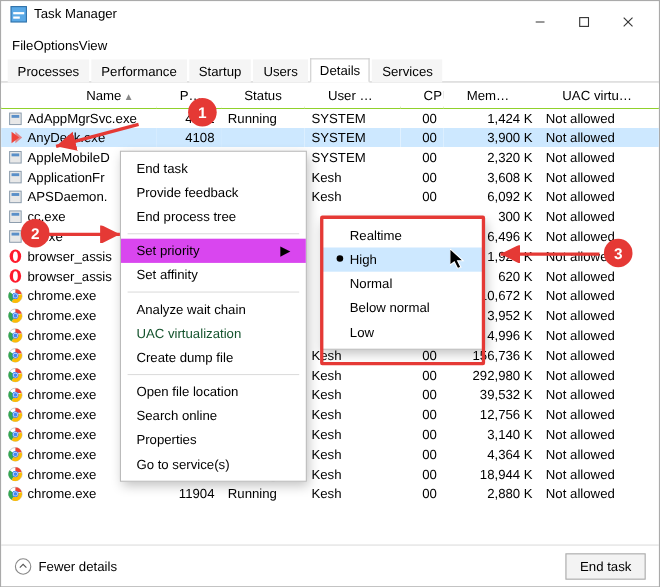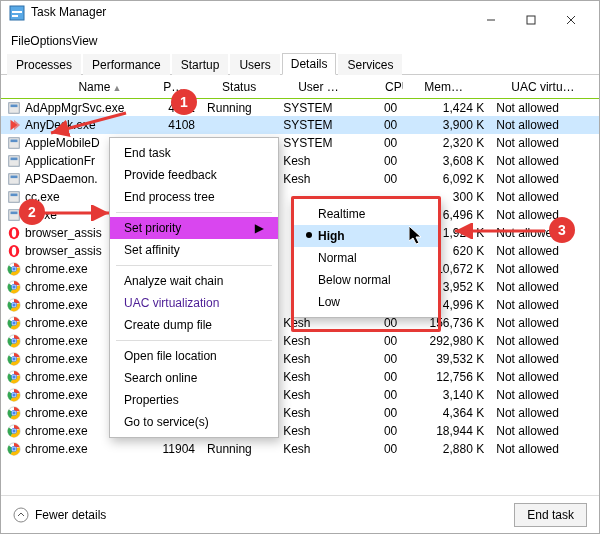--- a/index.html
+++ b/index.html
@@ -28,26 +28,26 @@
   .col-mem { width: 80px; text-align:right;}
   .col-uac { width: 100px; }
   td.num { text-align: right; }
   .proc-icon { display:inline-block; width:14px; height:14px; vertical-align:-3px; margin-right:4px; }
   .footer { height: 38px; border-top: 1px solid #ddd; display:flex; align-items:center; padding: 16px 12px; }
   .fewer { display:flex; align-items:center; gap:6px; }
   .btn { border:1px solid #aaa; background:#f3f3f3; padding:4px 12px; }
   .footer .spacer{flex:1;}
   .context-menu { position:absolute; background:#fff; border:1px solid #bbb; box-shadow:2px 4px 10px rgba(0,0,0,.25); padding:4px 0; z-index:10; min-width:170px; }
   .cm-item { padding: 4px 14px; white-space:nowrap; }
-  .cm-item.disabled { color:#4c1d95; }
+  .cm-item.disabled { color:#14532d; }
   .cm-item.hl { background:#d946ef; display:flex; justify-content:space-between; align-items:center;}
   .cm-sep { height:1px; background:#ddd; margin:4px 6px; }
   .submenu { position:absolute; background:#fff; border:1px solid #bbb; box-shadow:2px 4px 10px rgba(0,0,0,.25); padding:4px 0; z-index:11; min-width:150px;}
   .sm-item { padding:4px 14px; }
-  .sm-item.hl { background:#cde8ff;font-weight:bold; }
+  .sm-item.hl { background:#cde8ff; }
   .anno-box { position:absolute; border:3px solid #e53935; z-index:12; pointer-events:none; border-radius:2px;}
   .anno-circ { position:absolute; width:26px; height:26px; border-radius:50%; background:#e53935; color:#fff; font-weight:bold; display:flex; align-items:center; justify-content:center; font-size:14px; z-index:15; pointer-events:none;}
   .anno-arrow { position:absolute; pointer-events:none; z-index:14; }
   .cursor { position:absolute; z-index:20; pointer-events:none; }
   .sortarrow{font-size:9px; color:#888; margin-left:2px;}
 </style>
 </head>
 <body>
 
 <div class="window">

